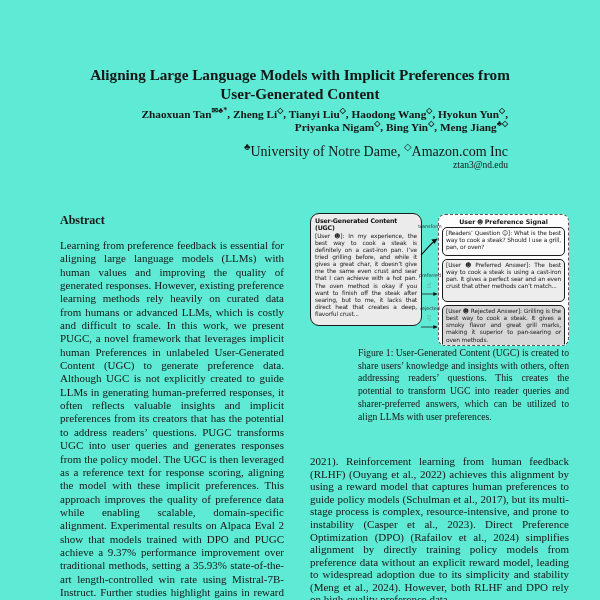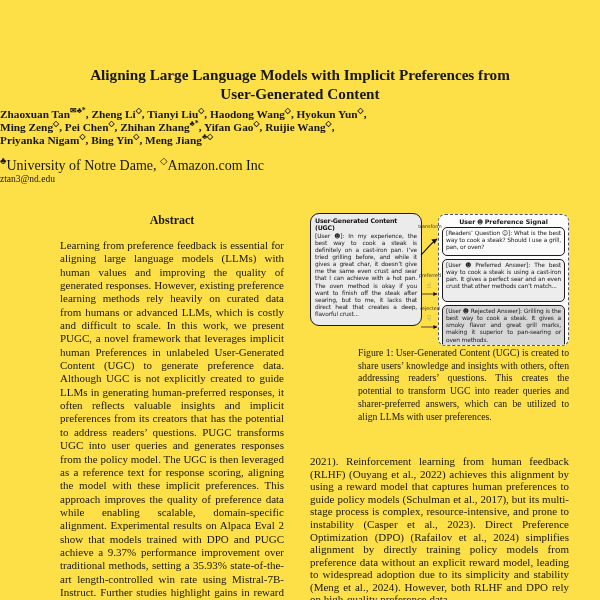--- a/index.html
+++ b/index.html
@@ -1,34 +1,34 @@
 <!DOCTYPE html>
 <html><head>
 <meta charset="utf-8">
 <style>
   * { margin:0; padding:0; box-sizing:border-box; }
   html,body { background:#888; }
   #page {
     position:relative; width:600px; height:600px; margin:0 auto;
-    background:#fde047; color:#161616; overflow:hidden;
+    background:#5eead4; color:#161616; overflow:hidden;
     font-family:"Liberation Serif", serif;
   }
   
   .title-block { position:absolute; top:66px; left:0; width:600px; text-align:center; }
   .title-block .t { font-size:15.2px; font-weight:bold; line-height:18.5px; }
-  .authors-block { position:absolute; top:108px; left:0; width:508px; text-align:left; }
+  .authors-block { position:absolute; top:108px; left:0; width:508px; text-align:right; }
   .author-line { font-size:11.3px; font-weight:bold; line-height:13.2px; }
   .author-line sup, .affil sup { font-size:70%; line-height:0; vertical-align:super; }
   .affil { font-size:14px; line-height:13px; margin-top:11px; }
   .email { font-family:Liberation Serif, serif; font-size:9.5px; line-height:13px; margin-top:1px; }
   
   .col { position:absolute; top:213px; height:387px; overflow:hidden; }
   #left-col  { left:60px;  width:224px; }
   #right-col { left:310px; width:259px; }
-  .abs-head { text-align:center; font-weight:bold; font-size:12px; margin-bottom:11px;font-family:Liberation Serif, serif; }
+  .abs-head { font-weight:bold; font-size:12px; margin-bottom:11px;font-family:Liberation Serif, serif; }
   .justified { text-align:justify; }
   #abstract-body { font-size:11px; line-height:13.35px; }
   .caption { font-size:9.7px; line-height:12.7px;margin-left:48px; }
   .bodytext { font-size:11px; line-height:12.55px; margin-top:32px; }
   
   #figure-wrap { position:relative; width:259px; height:134px; font-family:"DejaVu Sans", sans-serif; }
   .fig-box { position:absolute; overflow:hidden; }
   #ugc-panel {
     left:0; top:6; width:112px; height:113px;
     border:1.5px solid #1b1b1b; border-radius:9px; background:#ebebeb; padding:3px 4px;
@@ -59,21 +59,20 @@
 <div id="page">
 
   <div class="title-block">
     <div class="t">Aligning Large Language Models with Implicit Preferences from</div>
     <div class="t">User-Generated Content</div>
   </div>
 
   <div class="authors-block">
     <div id="author-lines">
         <div class="author-line"><span>Zhaoxuan Tan</span><sup>✉♣*</sup>, <span>Zheng Li</span><sup>◇</sup>, <span>Tianyi Liu</span><sup>◇</sup>, <span>Haodong Wang</span><sup>◇</sup>, <span>Hyokun Yun</span><sup>◇</sup>,</div>
-        <div class="author-line"><span>Ming Zeng</span><sup>◇</sup>, <span>Pei Chen</span><sup>◇</sup>, <span>Zhihan Zhang</span><sup>♣*</sup>, <span>Yifan Gao</span><sup>◇</sup>, <span>Ruijie Wang</span><sup>◇</sup>,</div>
         <div class="author-line"><span>Priyanka Nigam</span><sup>◇</sup>, <span>Bing Yin</span><sup>◇</sup>, <span>Meng Jiang</span><sup>♣◇</sup></div>
       </div>
     <div class="affil" id="affiliation"><sup>♣</sup>University of Notre Dame, <sup>◇</sup>Amazon.com Inc</div>
     <div class="email">ztan3@nd.edu</div>
   </div>
 
   <div class="col" id="left-col">
     <div class="abs-head">Abstract</div>
     <div class="justified" id="abstract-body">Learning from preference feedback is essential for aligning large language models (LLMs) with human values and improving the quality of generated responses. However, existing preference learning methods rely heavily on curated data from humans or advanced LLMs, which is costly and difficult to scale. In this work, we present PUGC, a novel framework that leverages implicit human Preferences in unlabeled User-Generated Content (UGC) to generate preference data. Although UGC is not explicitly created to guide LLMs in generating human-preferred responses, it often reflects valuable insights and implicit preferences from its creators that has the potential to address readers’ questions. PUGC transforms UGC into user queries and generates responses from the policy model. The UGC is then leveraged as a reference text for response scoring, aligning the model with these implicit preferences. This approach improves the quality of preference data while enabling scalable, domain-specific alignment. Experimental results on Alpaca Eval 2 show that models trained with DPO and PUGC achieve a 9.37% performance improvement over traditional methods, setting a 35.93% state-of-the-art length-controlled win rate using Mistral-7B-Instruct. Further studies highlight gains in reward quality, domain-specific alignment effectiveness, robustness against UGC quality, and theory of mind capabilities. Our</div>
   </div>

